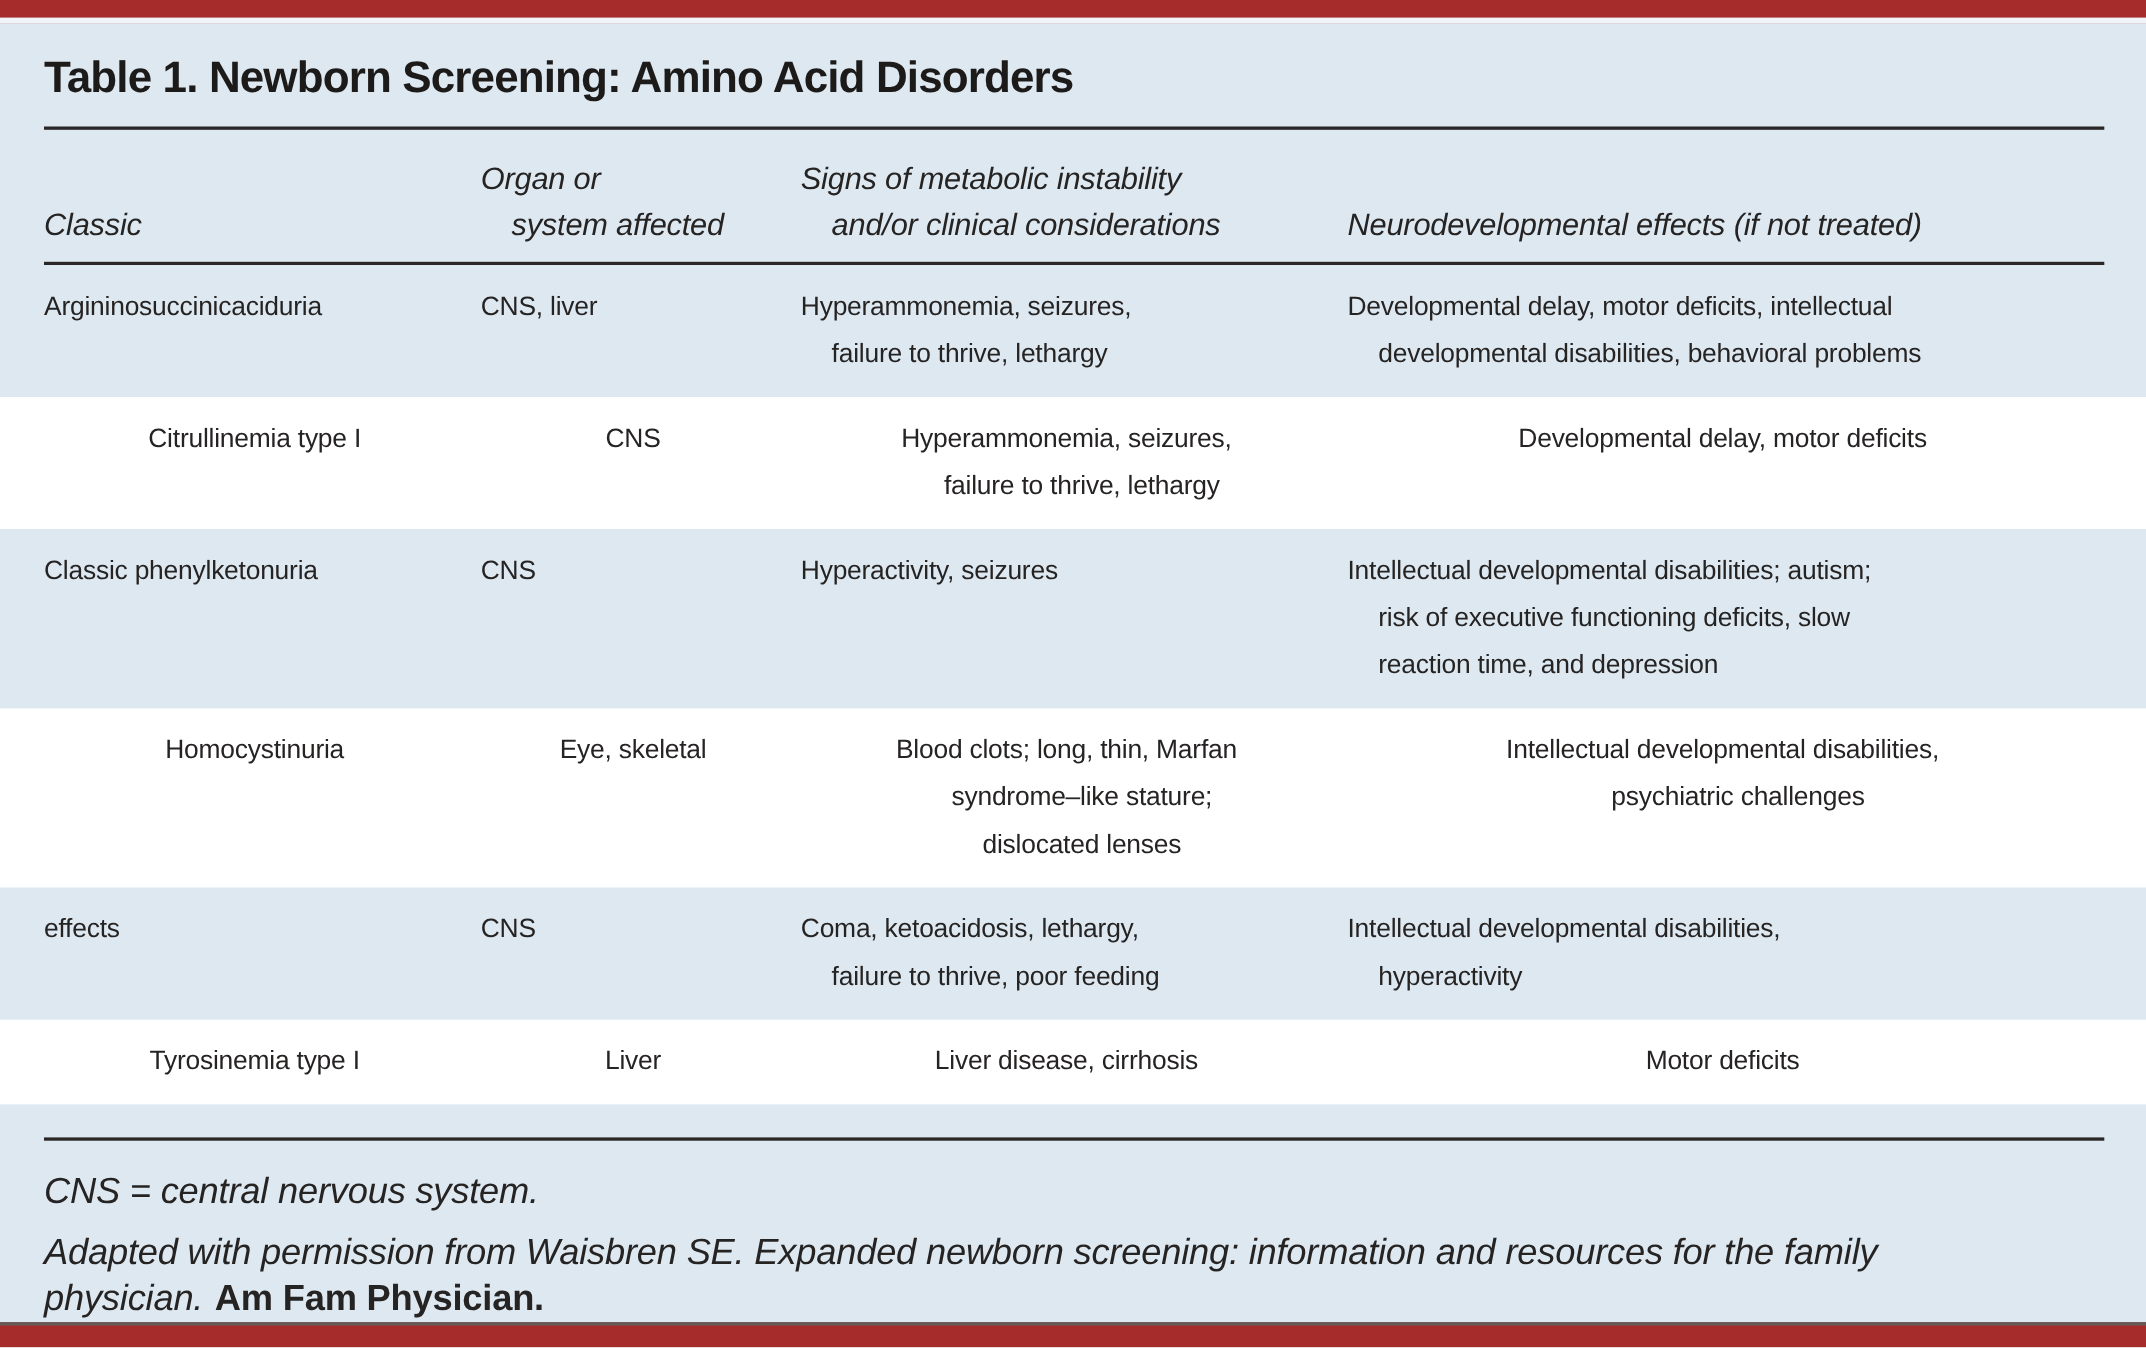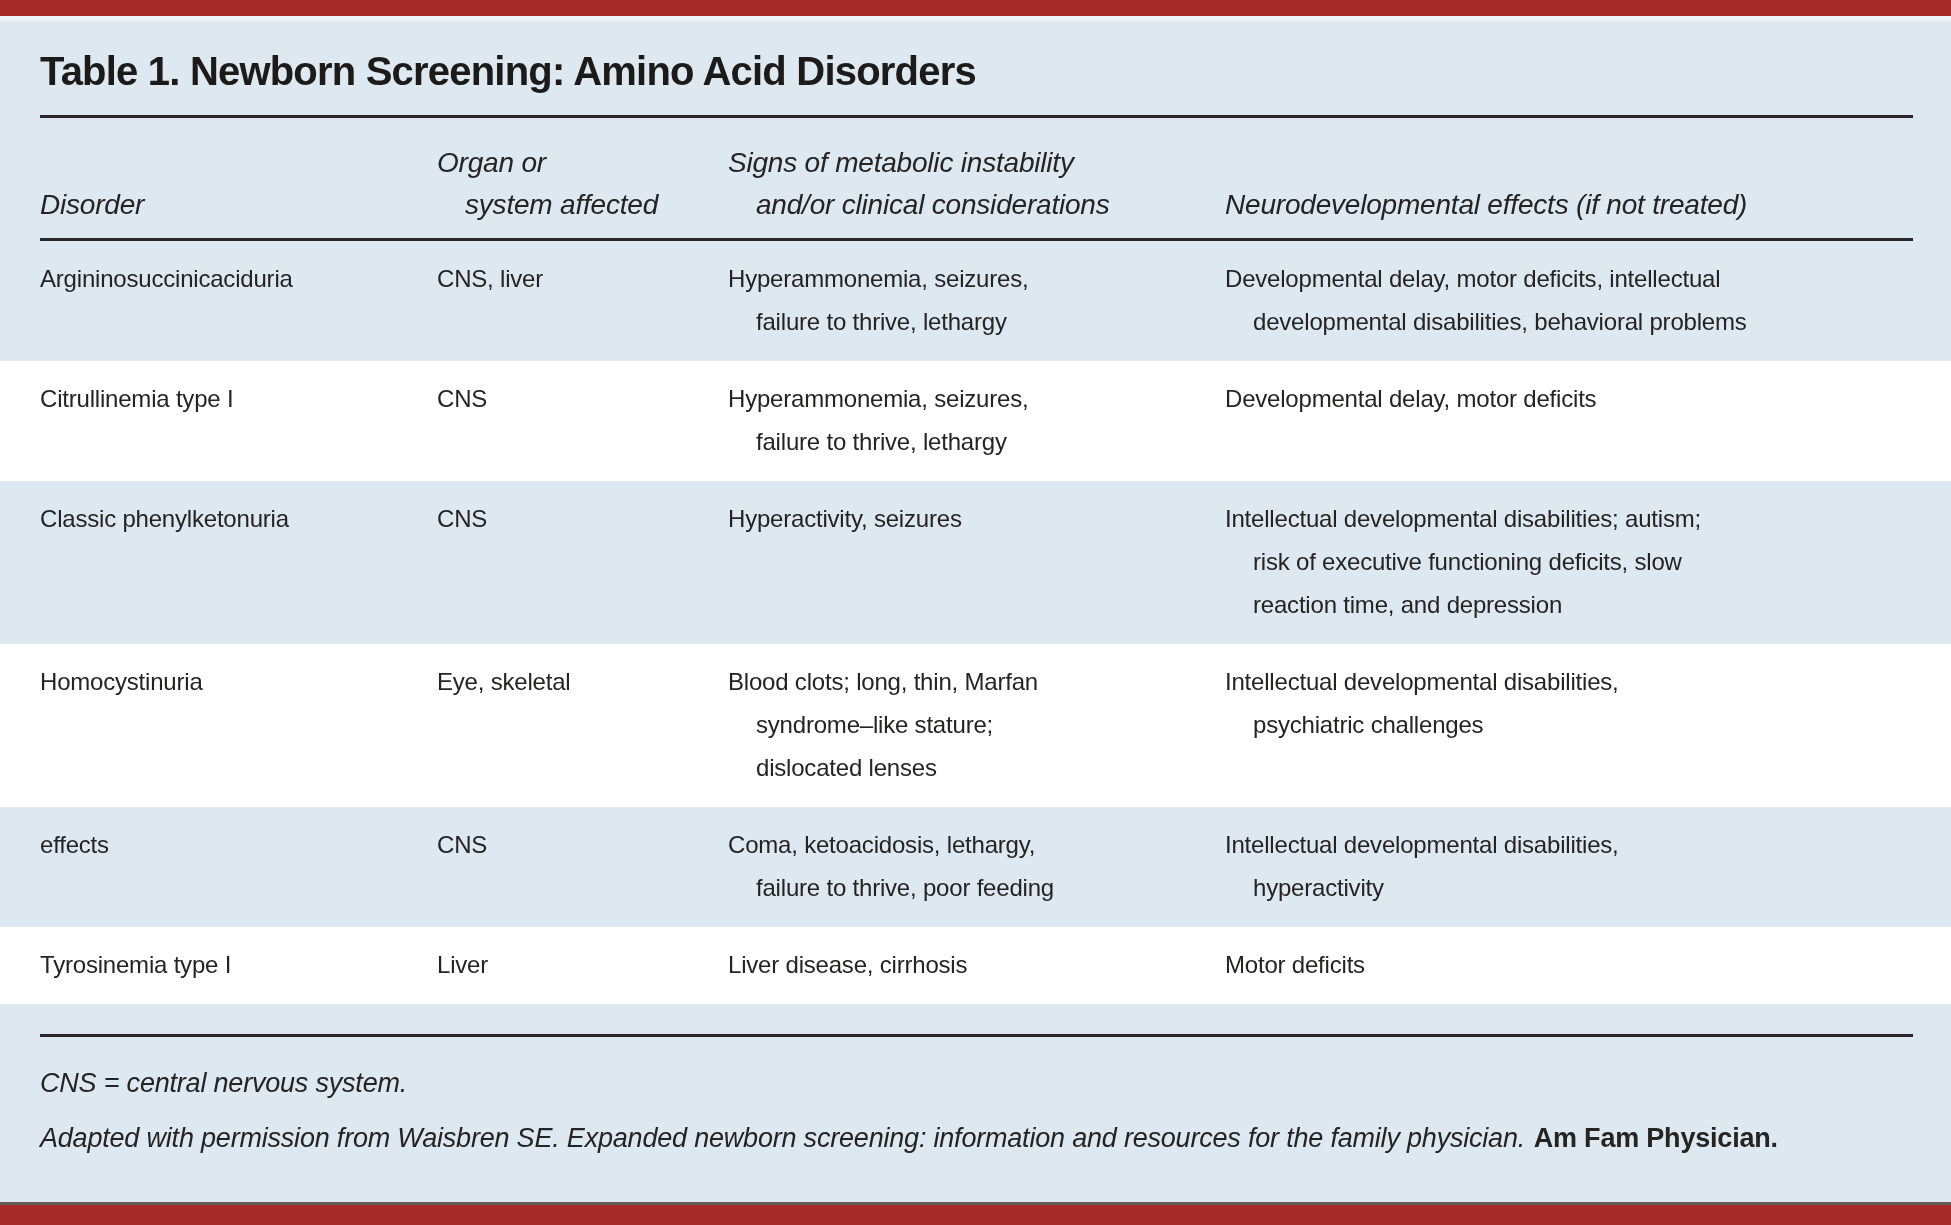--- a/index.html
+++ b/index.html
@@ -64,29 +64,29 @@
     padding-bottom: 12px;
   }
   .body-row {
     font-size: 24px;
     line-height: 43px;
     letter-spacing: -0.2px;
     padding-top: 16px;
     padding-bottom: 18px;
   }
   .body-row.blue { background: var(--page-blue); }
-  .body-row.white { background: var(--row-white); }
+  .body-row.white { background: var(--row-white); text-align: center; }
   .line { display: block; white-space: nowrap; }
   .cell .line + .line { padding-left: 28px; }
   .cell { padding-right: 14px; }
 
   .footer-rule { margin-top: 30px; }
   .footnote {
     font-style: italic;
-    font-size: 27px;
+    font-size: 33px;
     letter-spacing: -0.2px;
   }
   .abbrev { margin-top: 28px; line-height: 36px; }
   .citation { margin-top: 16px; line-height: 42px; }
   .citation .cit-line { display: block; }
   .journal { font-style: normal; margin-left: 0.32em; font-weight: bold; }
 </style>
 </head>
 <body>
 
@@ -94,21 +94,21 @@
 
   <div class="top-bar"></div>
 
   <div class="pad">
     <h1 class="title">Table 1. Newborn Screening: Amino Acid Disorders</h1>
     <div class="rule title-rule"></div>
   </div>
 
   <div class="grid header-row">
     <div class="cell">
-      <span class="line">Disorder</span>
+      <span class="line">Classic</span>
     </div>
     <div class="cell">
       <span class="line">Organ or</span>
       <span class="line">system affected</span>
     </div>
     <div class="cell">
       <span class="line">Signs of metabolic instability</span>
       <span class="line">and/or clinical considerations</span>
     </div>
     <div class="cell">

